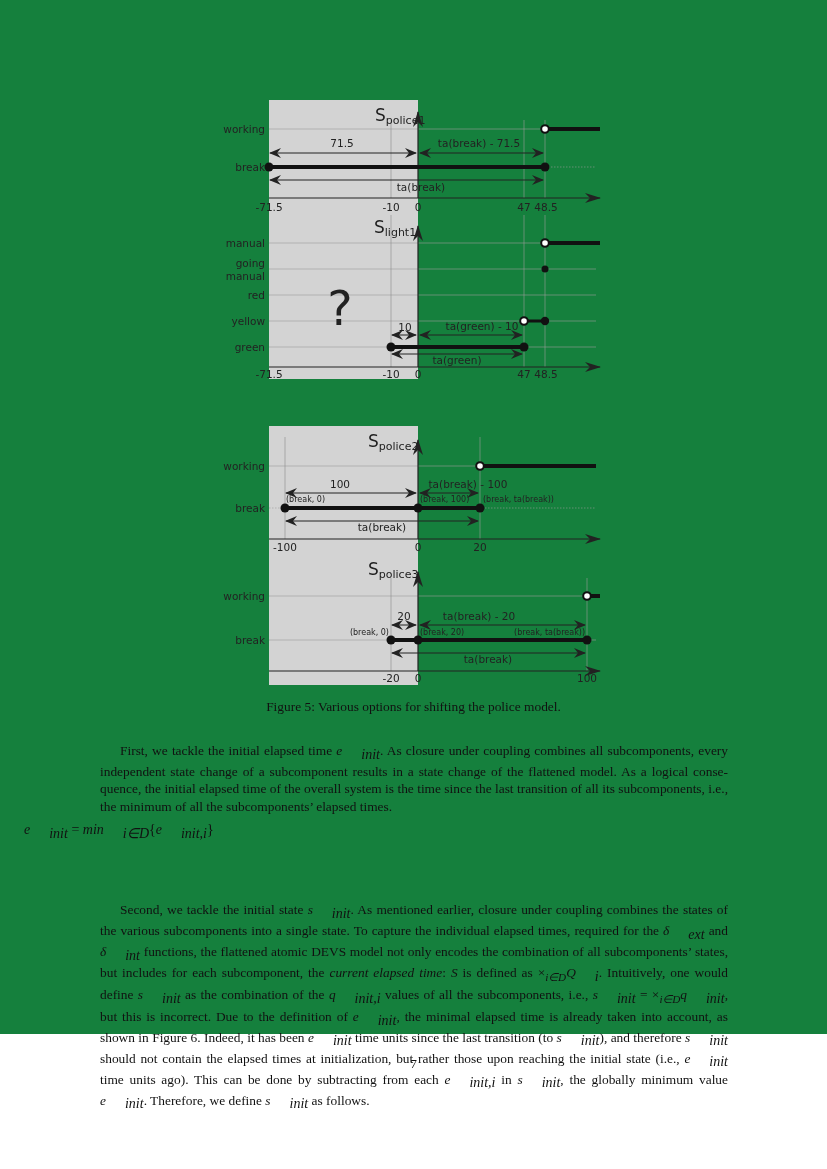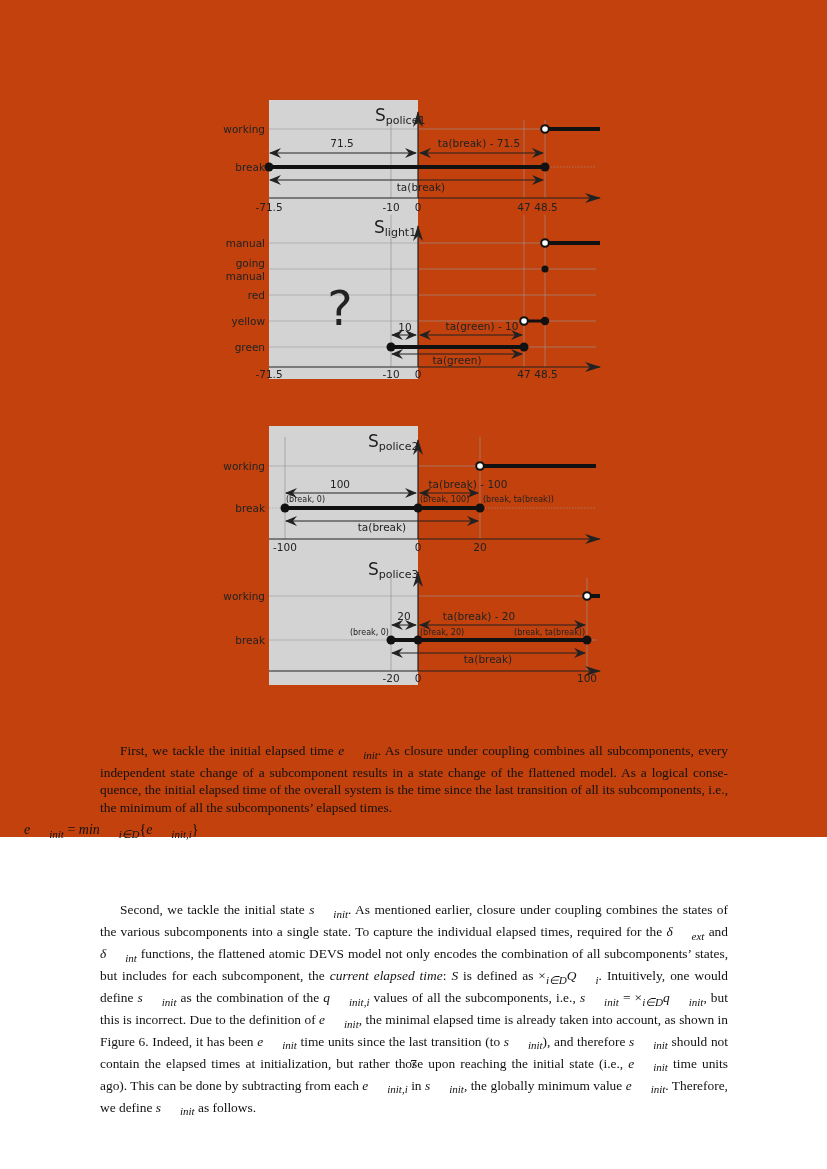--- a/index.html
+++ b/index.html
@@ -1,17 +1,17 @@
 <!DOCTYPE html>
 <html><head>
 <meta charset="utf-8">
 <style>
   html, body { margin: 0; padding: 0; background: #ffffff; }
   body { width: 827px; height: 1169px; position: relative; overflow: hidden; }
-  .page { position: absolute; left: 0; top: 0; width: 827px; height: 837px; background: #c2410c; }
+  .page { position: absolute; left: 0; top: 0; width: 827px; height: 1034px; background: #15803d; }
   svg.fig { position: absolute; left: 0; }
   svg text { font-family: "DejaVu Sans", sans-serif; fill: #222; }
   .caption {
     position: absolute; left: 0; width: 827px; text-align: center;
     font-family: "Liberation Serif", serif; font-size: 13.4px; color: #111;
   }
   .body-text {
     position: absolute; left: 100px; width: 628px;
     font-family: "Liberation Serif", serif; font-size: 13.4px; line-height: 17.3px;
     color: #111; text-align: justify; hyphens: manual;
@@ -19,21 +19,21 @@
   .body-text p { margin: 0; text-indent: 20px; }
   .eq {
     position: absolute; left: 16px; width: 827px; text-align: left;
     font-family: "Liberation Serif", serif; font-size: 14px; color: #111; font-style: italic; margin-left: 8px;
   }
   .eq .up { font-style: normal; }
   .pagenum {
     position: absolute; left: 0; width: 827px; text-align: center; top: 1056px;
     font-family: "Liberation Serif", serif; font-size: 13.4px; color: #111;
   }
-  i sub, .eq sub { font-size: 11px; padding-left: 19px; }
+  i sub, .eq sub { font-size: 14px; padding-left: 19px; }
 </style>
 </head>
 <body>
 
 <div class="page">
 
   <svg class="fig" width="827" height="390" style="top:0" viewBox="0 0 827 390">
     <defs>
       <marker id="ah" viewBox="0 0 12 10" refX="11" refY="5" markerWidth="12" markerHeight="10" orient="auto-start-reverse" markerUnits="userSpaceOnUse">
         <path d="M0,0 L12,5 L0,10 L4,5 Z" fill="#222"></path>
@@ -191,20 +191,21 @@
       <line x1="420" y1="625" x2="585" y2="625" stroke="#222" stroke-width="1" marker-start="url(#ah2)" marker-end="url(#ah2)"></line>
       <text x="479" y="620" font-size="10.5" text-anchor="middle">ta(break) - 20</text>
       <line x1="392" y1="653" x2="585" y2="653" stroke="#222" stroke-width="1" marker-start="url(#ah2)" marker-end="url(#ah2)"></line>
       <text x="488" y="663" font-size="10.5" text-anchor="middle">ta(break)</text>
       <text x="391" y="682" font-size="10.5" text-anchor="middle">-20</text>
       <text x="418" y="682" font-size="10.5" text-anchor="middle">0</text>
       <text x="587" y="682" font-size="10.5" text-anchor="middle">100</text>
     </g>
   </svg>
 
+  <div class="caption" style="top:699px">Figure 5: Various options for shifting the police model.</div>
 
   <div class="body-text" style="top:742px">
     <p><span>First, we tackle the initial elapsed time </span><i><span>e</span><sub>init</sub></i><span>. As closure under coupling combines all subcomponents, every independent state change of a subcomponent results in a state change of the flattened model. As a logical conse-quence, the initial elapsed time of the overall system is the time since the last transition of all its subcomponents, i.e., the minimum of all the subcomponents’ elapsed times.</span></p>
   </div>
 
   <div class="eq" style="top:822px">
     <span>e</span><sub>init</sub><span class="up"> = </span><span>min</span><sub>i∈D</sub><span class="up">{</span><span>e</span><sub>init,i</sub><span class="up">}</span>
   </div>
 
   <div class="body-text" style="top:901px">

